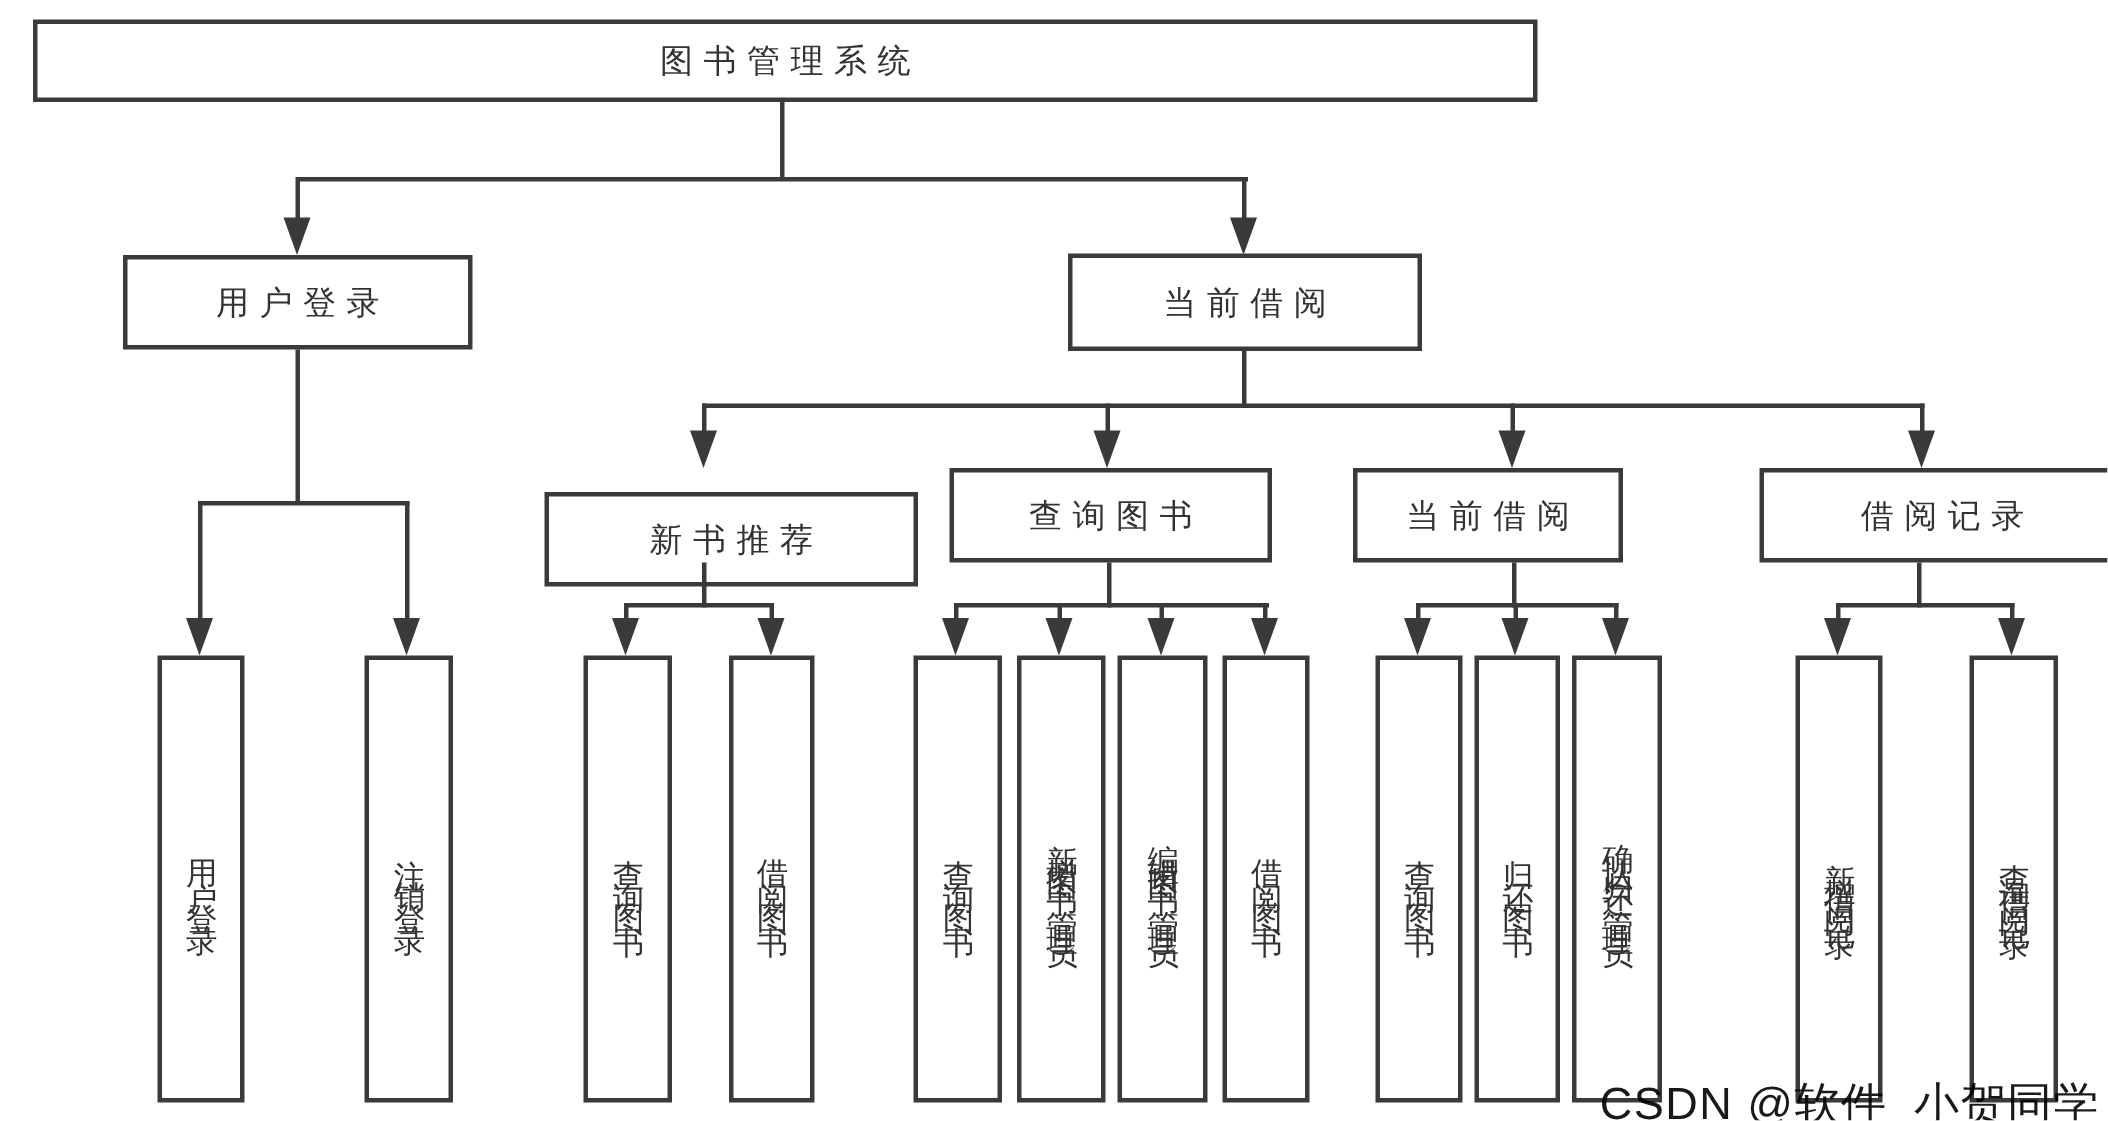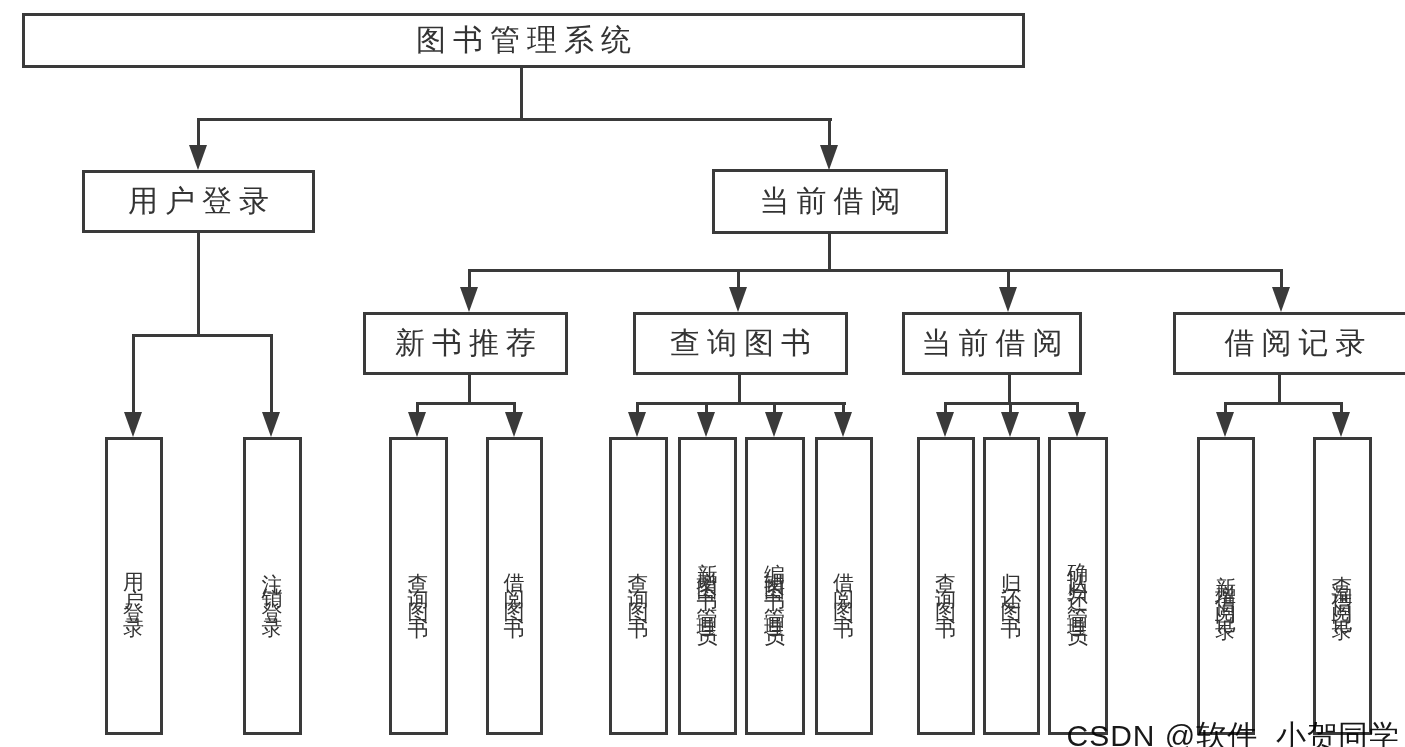--- a/index.html
+++ b/index.html
@@ -5,21 +5,21 @@
   html,body{margin:0;padding:0;background:#ffffff;}
   .chart{
     position:relative;width:1405px;height:747px;background:#ffffff;overflow:hidden;
     font-family:"Liberation Sans","DejaVu Sans",sans-serif;
   }
   .box{
     position:absolute;box-sizing:border-box;background:#ffffff;
     border:3px solid #3a3a3a;display:flex;align-items:center;justify-content:center;
     color:#333333;
   }
-  .hlabel{font-size:30px;letter-spacing:7px;text-indent:7px;white-space:nowrap;}
+  .hlabel{font-size:22px;letter-spacing:7px;text-indent:7px;white-space:nowrap;}
   .leaf .vtext{
     writing-mode:vertical-rl;text-orientation:mixed;
     font-size:21px;letter-spacing:9px;line-height:1;
   }
   .leaf .vtext.wide{letter-spacing:15px;}
   .lh{position:absolute;height:3px;background:#3a3a3a;}
   .lv{position:absolute;width:3px;background:#3a3a3a;}
   .ar{
     position:absolute;width:0;height:0;
     border-left:9px solid transparent;border-right:9px solid transparent;
@@ -64,21 +64,21 @@
   <div class="lh" style="left:468px;top:269px;width:815px"></div>
   <div class="lv" style="left:468px;top:269px;height:20px"></div>
   <div class="ar" style="left:460px;top:287px"></div>
   <div class="lv" style="left:737px;top:269px;height:20px"></div>
   <div class="ar" style="left:729px;top:287px"></div>
   <div class="lv" style="left:1007px;top:269px;height:20px"></div>
   <div class="ar" style="left:999px;top:287px"></div>
   <div class="lv" style="left:1280px;top:269px;height:20px"></div>
   <div class="ar" style="left:1272px;top:287px"></div>
 
-  <div class="box" style="left:363px;top:312px;width:205px;height:63px">
+  <div class="box" style="left:363px;top:328px;width:249px;height:63px">
     <span class="hlabel">新书推荐</span>
   </div>
   <div class="box" style="left:633px;top:312px;width:215px;height:63px">
     <span class="hlabel">查询图书</span>
   </div>
   <div class="box" style="left:902px;top:312px;width:180px;height:63px">
     <span class="hlabel">当前借阅</span>
   </div>
   <div class="box" style="left:1173px;top:312px;width:244px;height:63px">
     <span class="hlabel">借阅记录</span>

